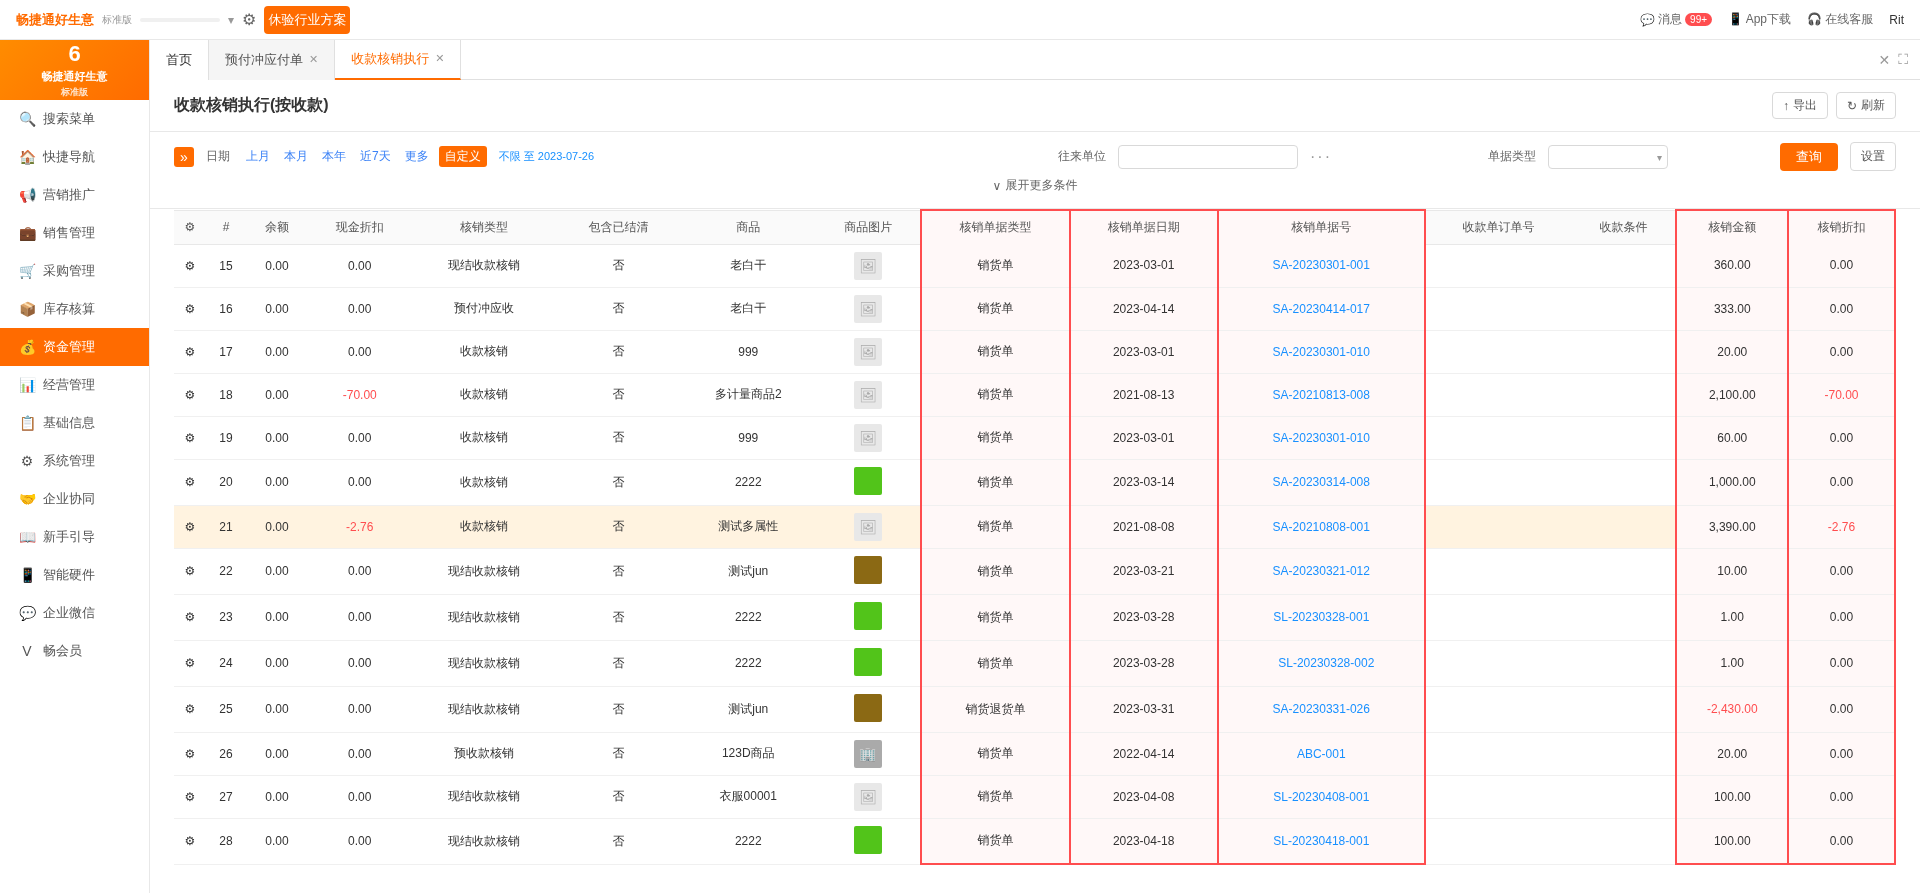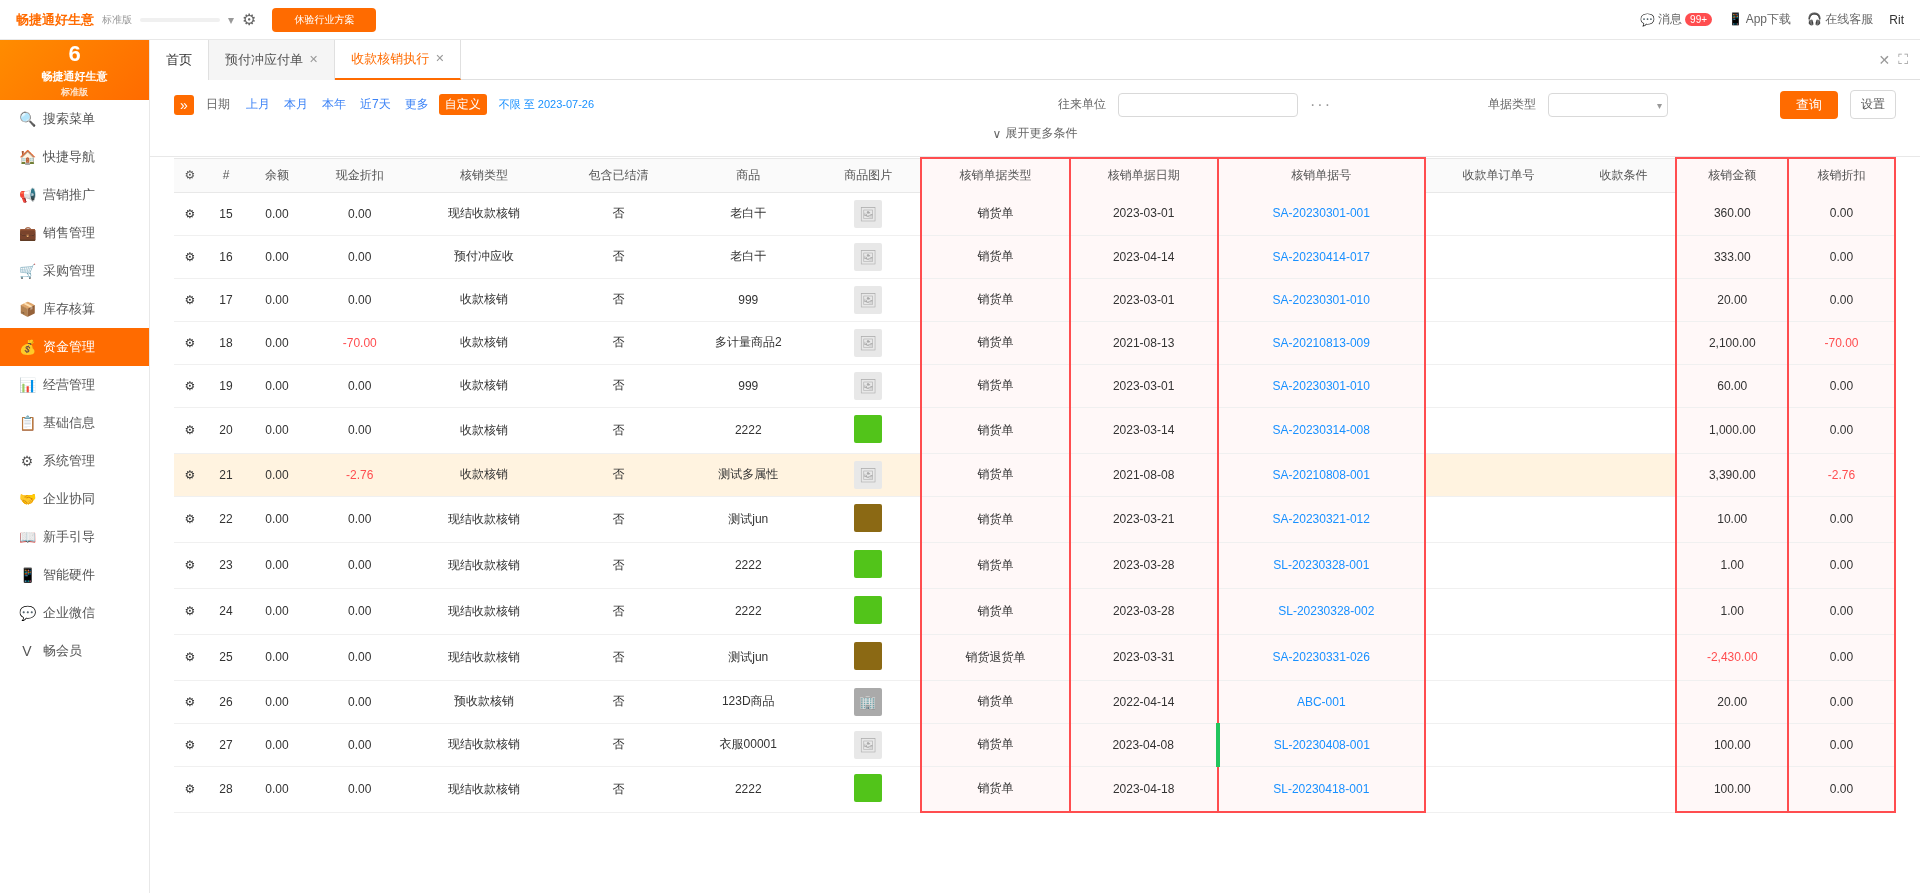--- a/index.html
+++ b/index.html
@@ -13,25 +13,24 @@
       display: flex;
       align-items: center;
       padding: 0 16px;
       gap: 12px;
     }
     .top-bar-left { display: flex; align-items: center; gap: 8px; flex: 1; }
     .top-bar-btn-orange {
       background: #ff6b00;
       color: #fff;
       border: none;
-      padding: 5px 22px;
+      padding: 5px 4px;
       border-radius: 4px;
-      font-size: 10px;
+      font-size: 13px;
       cursor: pointer;
-      margin-left: 8px;
     }
     .top-bar-right { display: flex; align-items: center; gap: 16px; color: #666; font-size: 12px; }
     .badge { background: #ff4d4f; color: #fff; border-radius: 10px; padding: 1px 5px; font-size: 10px; }
 
     
     .layout { display: flex; height: calc(100vh - 40px); }
     .sidebar {
       width: 150px;
       background: #fff;
       border-right: 1px solid #e8e8e8;
@@ -336,20 +335,33 @@
       <div data-name="tab-receipt" class="tab-item active">
         <span data-name="tab-receipt-label">收款核销执行</span>
         <span data-name="tab-receipt-close" class="tab-close">✕</span>
       </div>
       <div class="tab-bar-actions" data-name="tab-bar-actions">
         <span data-name="tab-close-icon" class="tab-bar-icon">✕</span>
         <span data-name="tab-expand-icon" class="tab-bar-icon">⛶</span>
       </div>
     </div>
 
+    <div class="page-header-row" data-name="page-header">
+      <span data-name="page-title" style="font-size:16px;font-weight:bold;color:#333;">收款核销执行(按收款)</span>
+      <div class="top-actions" data-name="top-actions">
+        <button data-name="export-button" class="btn-export">
+          <span data-name="export-icon">↑</span>
+          <span>导出</span>
+        </button>
+        <button data-name="refresh-button" class="btn-refresh">
+          <span data-name="refresh-icon">↻</span>
+          <span>刷新</span>
+        </button>
+      </div>
+    </div>
 
     <div class="filter-bar" data-name="filter-bar">
       <div class="filter-row" data-name="filter-row">
         <button data-name="filter-expand-button" class="filter-expand-btn">»</button>
         <span data-name="date-label" class="filter-label">日期</span>
         <div class="filter-date-options" data-name="date-options">
           <span data-name="date-option-last-month" class="filter-date-option">上月</span>
           <span data-name="date-option-this-month" class="filter-date-option">本月</span>
           <span data-name="date-option-this-year" class="filter-date-option">本年</span>
           <span data-name="date-option-7days" class="filter-date-option">近7天</span>
@@ -482,21 +494,21 @@
       <td data-name="cell-cash-discount-18" style="color:#ff4d4f;">-70.00</td>
       <td data-name="cell-verify-type-18">收款核销</td>
       <td data-name="cell-include-settled-18">否</td>
       <td data-name="cell-product-18">多计量商品2</td>
       <td data-name="cell-product-img-18">
         <span data-name="product-image-18" style="display:inline-flex;width:28px;height:28px;background:#e8e8e8; color:#aaa;border-radius:2px;align-items:center;justify-content:center;font-size:14px;">🖼</span>
       </td>
       <td data-name="cell-verify-bill-type-18" style="background:#fff8f8;border-left:2px solid #ff4d4f; border-right:2px solid #ff4d4f;">销货单</td>
       <td data-name="cell-verify-bill-date-18" style="background:#fff8f8; border-left:2px solid #ff4d4f; border-right:2px solid #ff4d4f; ">2021-08-13</td>
       <td data-name="cell-verify-bill-no-18" style="background:#fff8f8;border-left:2px solid #ff4d4f; border-right:2px solid #ff4d4f;">
-        <a data-name="bill-no-link-18" class="link">SA-20210813-009</a>
+        <a data-name="bill-no-link-18" class="link">SA-20210813-008</a>
       </td>
       <td data-name="cell-receipt-order-no-18"></td>
       <td data-name="cell-receipt-condition-18"></td>
       <td data-name="cell-verify-amount-18" style="background:#fff8f8;border-left:2px solid #ff4d4f; border-right:2px solid #ff4d4f;">2,100.00</td>
       <td data-name="cell-verify-discount-18" style="background:#fff8f8;border-left:2px solid #ff4d4f; border-right:2px solid #ff4d4f;color:#ff4d4f;">-70.00</td>
     </tr>
             <tr data-name="table-row-19">
       <td data-name="cell-gear-19" style="width:32px;">
         <span data-name="row-settings-icon">⚙</span>
       </td>
@@ -688,21 +700,21 @@
       <td data-name="cell-balance-27">0.00</td>
       <td data-name="cell-cash-discount-27" style="">0.00</td>
       <td data-name="cell-verify-type-27">现结收款核销</td>
       <td data-name="cell-include-settled-27">否</td>
       <td data-name="cell-product-27">衣服00001</td>
       <td data-name="cell-product-img-27">
         <span data-name="product-image-27" style="display:inline-flex;width:28px;height:28px;background:#e8e8e8; color:#aaa;border-radius:2px;align-items:center;justify-content:center;font-size:14px;">🖼</span>
       </td>
       <td data-name="cell-verify-bill-type-27" style="background:#fff8f8;border-left:2px solid #ff4d4f; border-right:2px solid #ff4d4f;">销货单</td>
       <td data-name="cell-verify-bill-date-27" style="background:#fff8f8; border-left:2px solid #ff4d4f; border-right:2px solid #ff4d4f; ">2023-04-08</td>
-      <td data-name="cell-verify-bill-no-27" style="background:#fff8f8;border-left:4px solid #22c55e; border-right:2px solid #ff4d4f;">
+      <td data-name="cell-verify-bill-no-27" style="background:#fff8f8;border-left:2px solid #22c55e; border-right:2px solid #ff4d4f;">
         <a data-name="bill-no-link-27" class="link">SL-20230408-001</a>
       </td>
       <td data-name="cell-receipt-order-no-27"></td>
       <td data-name="cell-receipt-condition-27"></td>
       <td data-name="cell-verify-amount-27" style="background:#fff8f8;border-left:2px solid #ff4d4f; border-right:2px solid #ff4d4f;">100.00</td>
       <td data-name="cell-verify-discount-27" style="background:#fff8f8;border-left:2px solid #ff4d4f; border-right:2px solid #ff4d4f;">0.00</td>
     </tr>
             <tr data-name="table-row-28">
       <td data-name="cell-gear-28" style="width:32px;">
         <span data-name="row-settings-icon">⚙</span>

